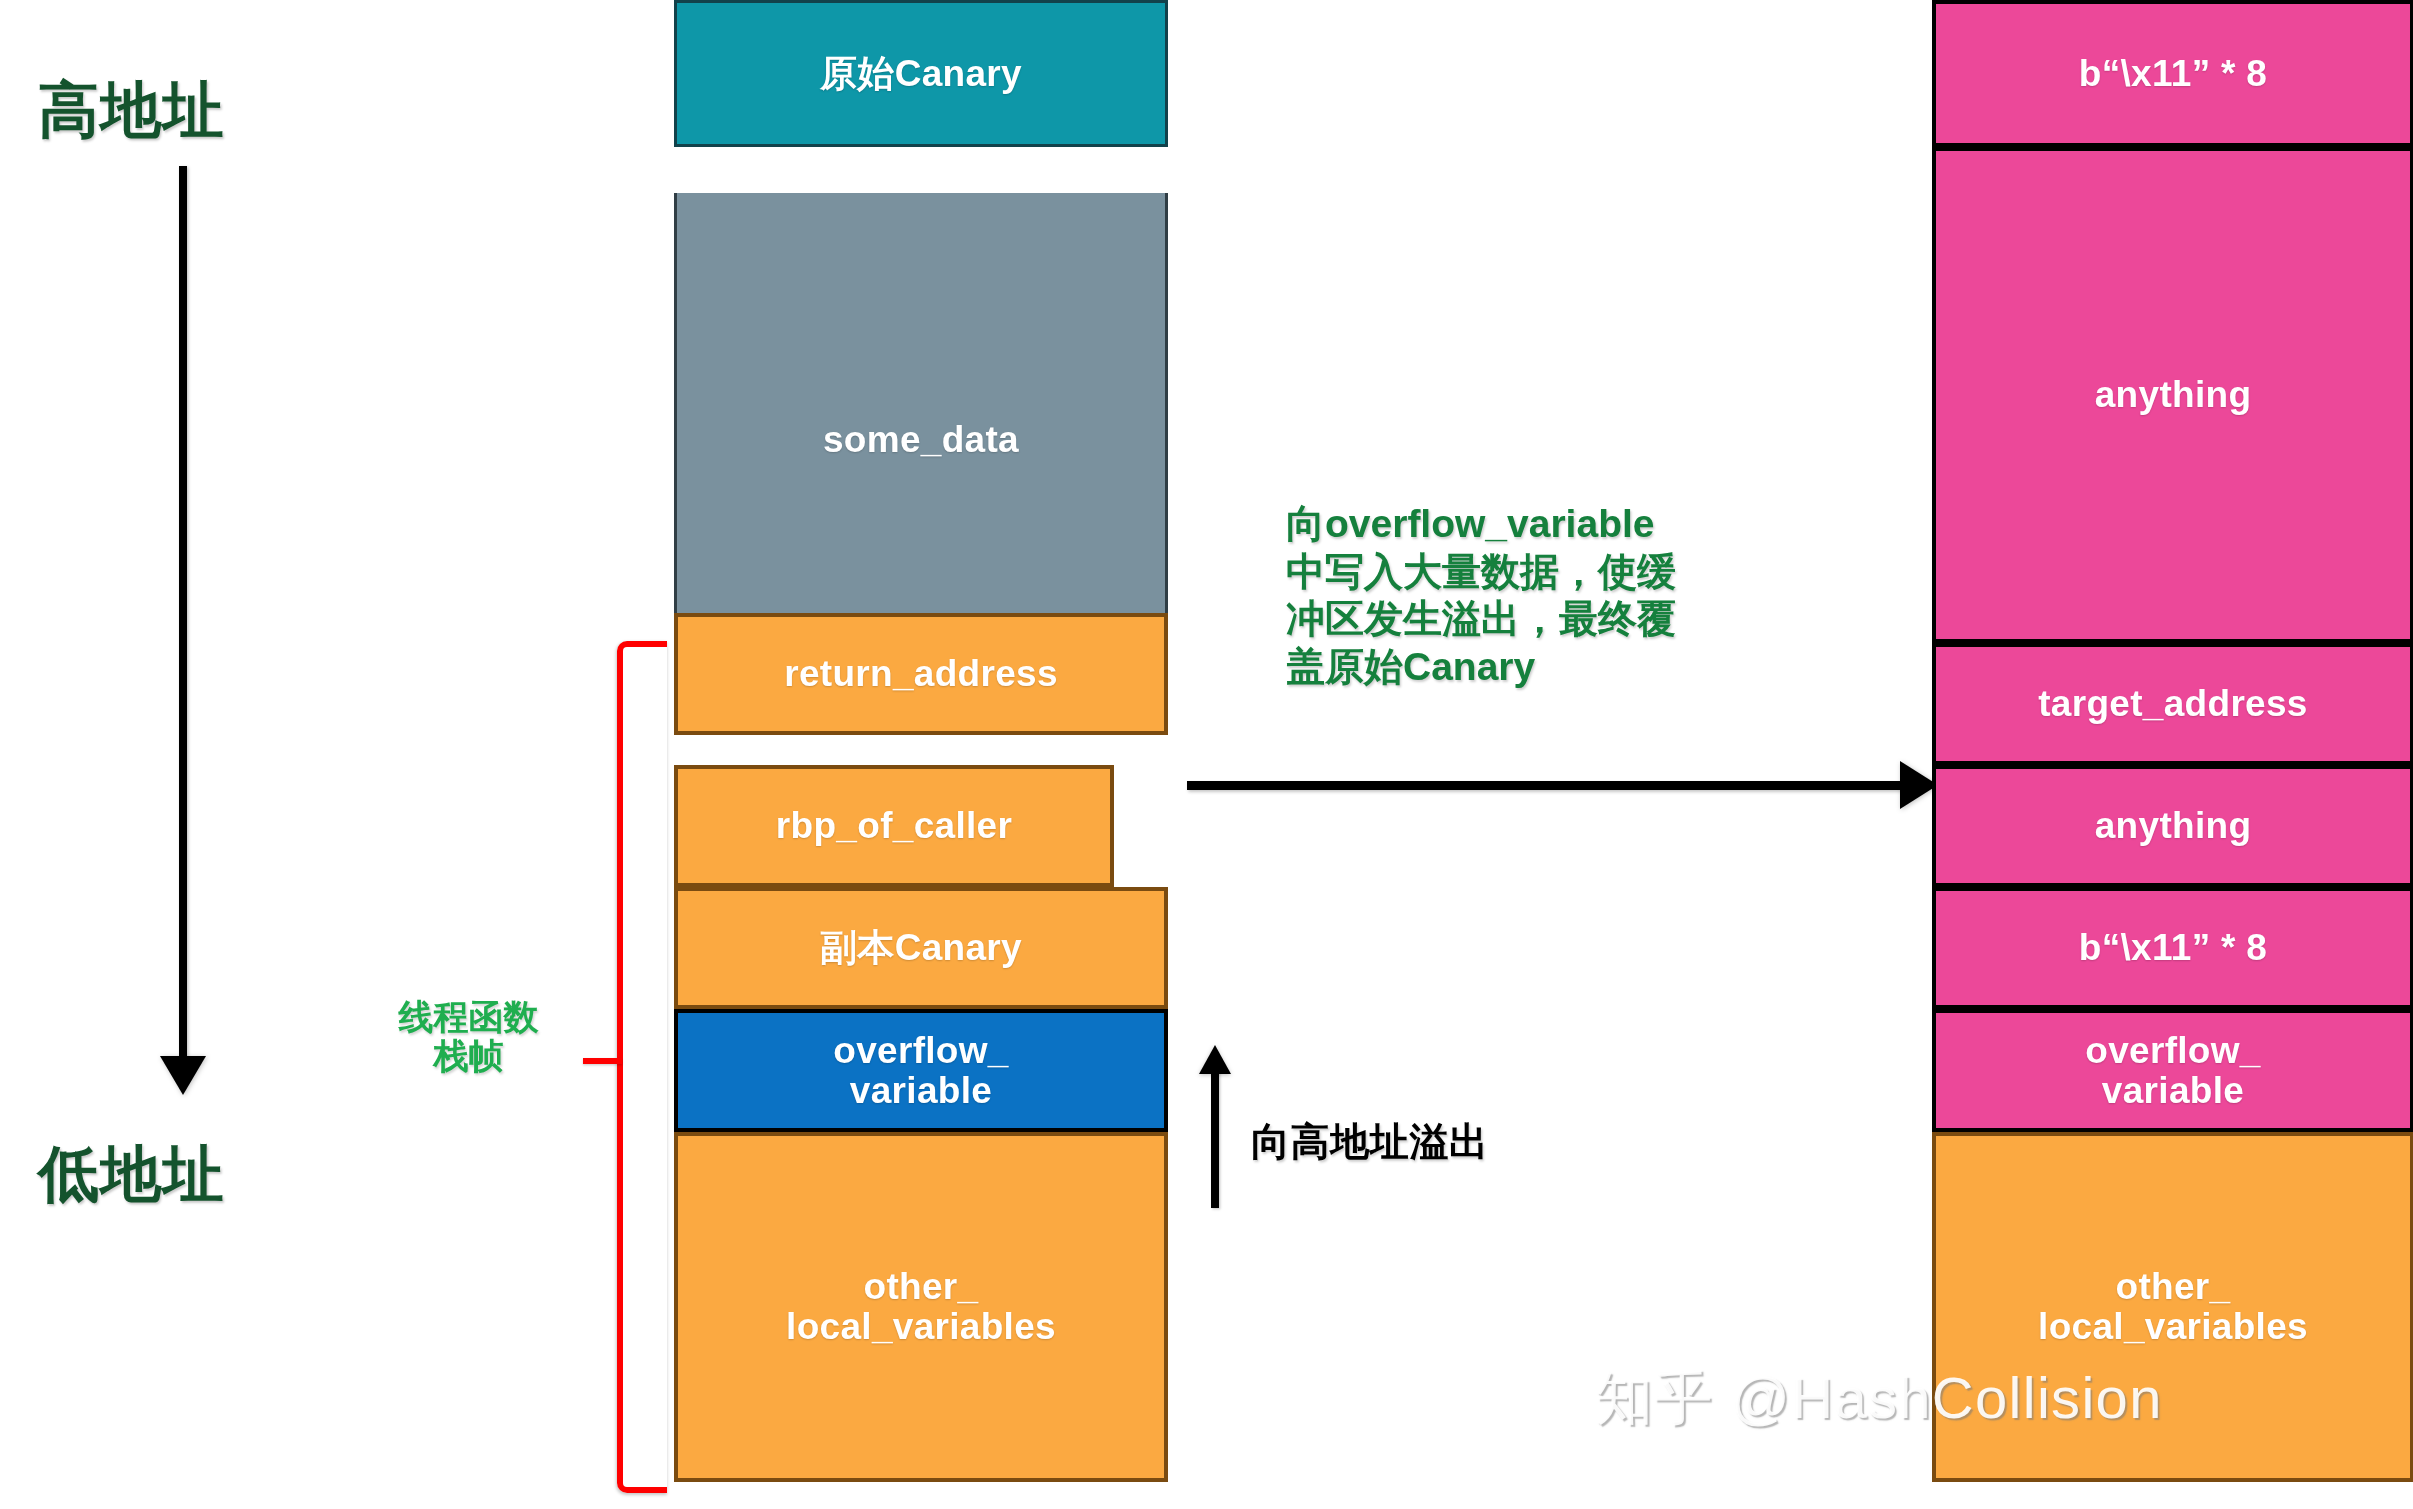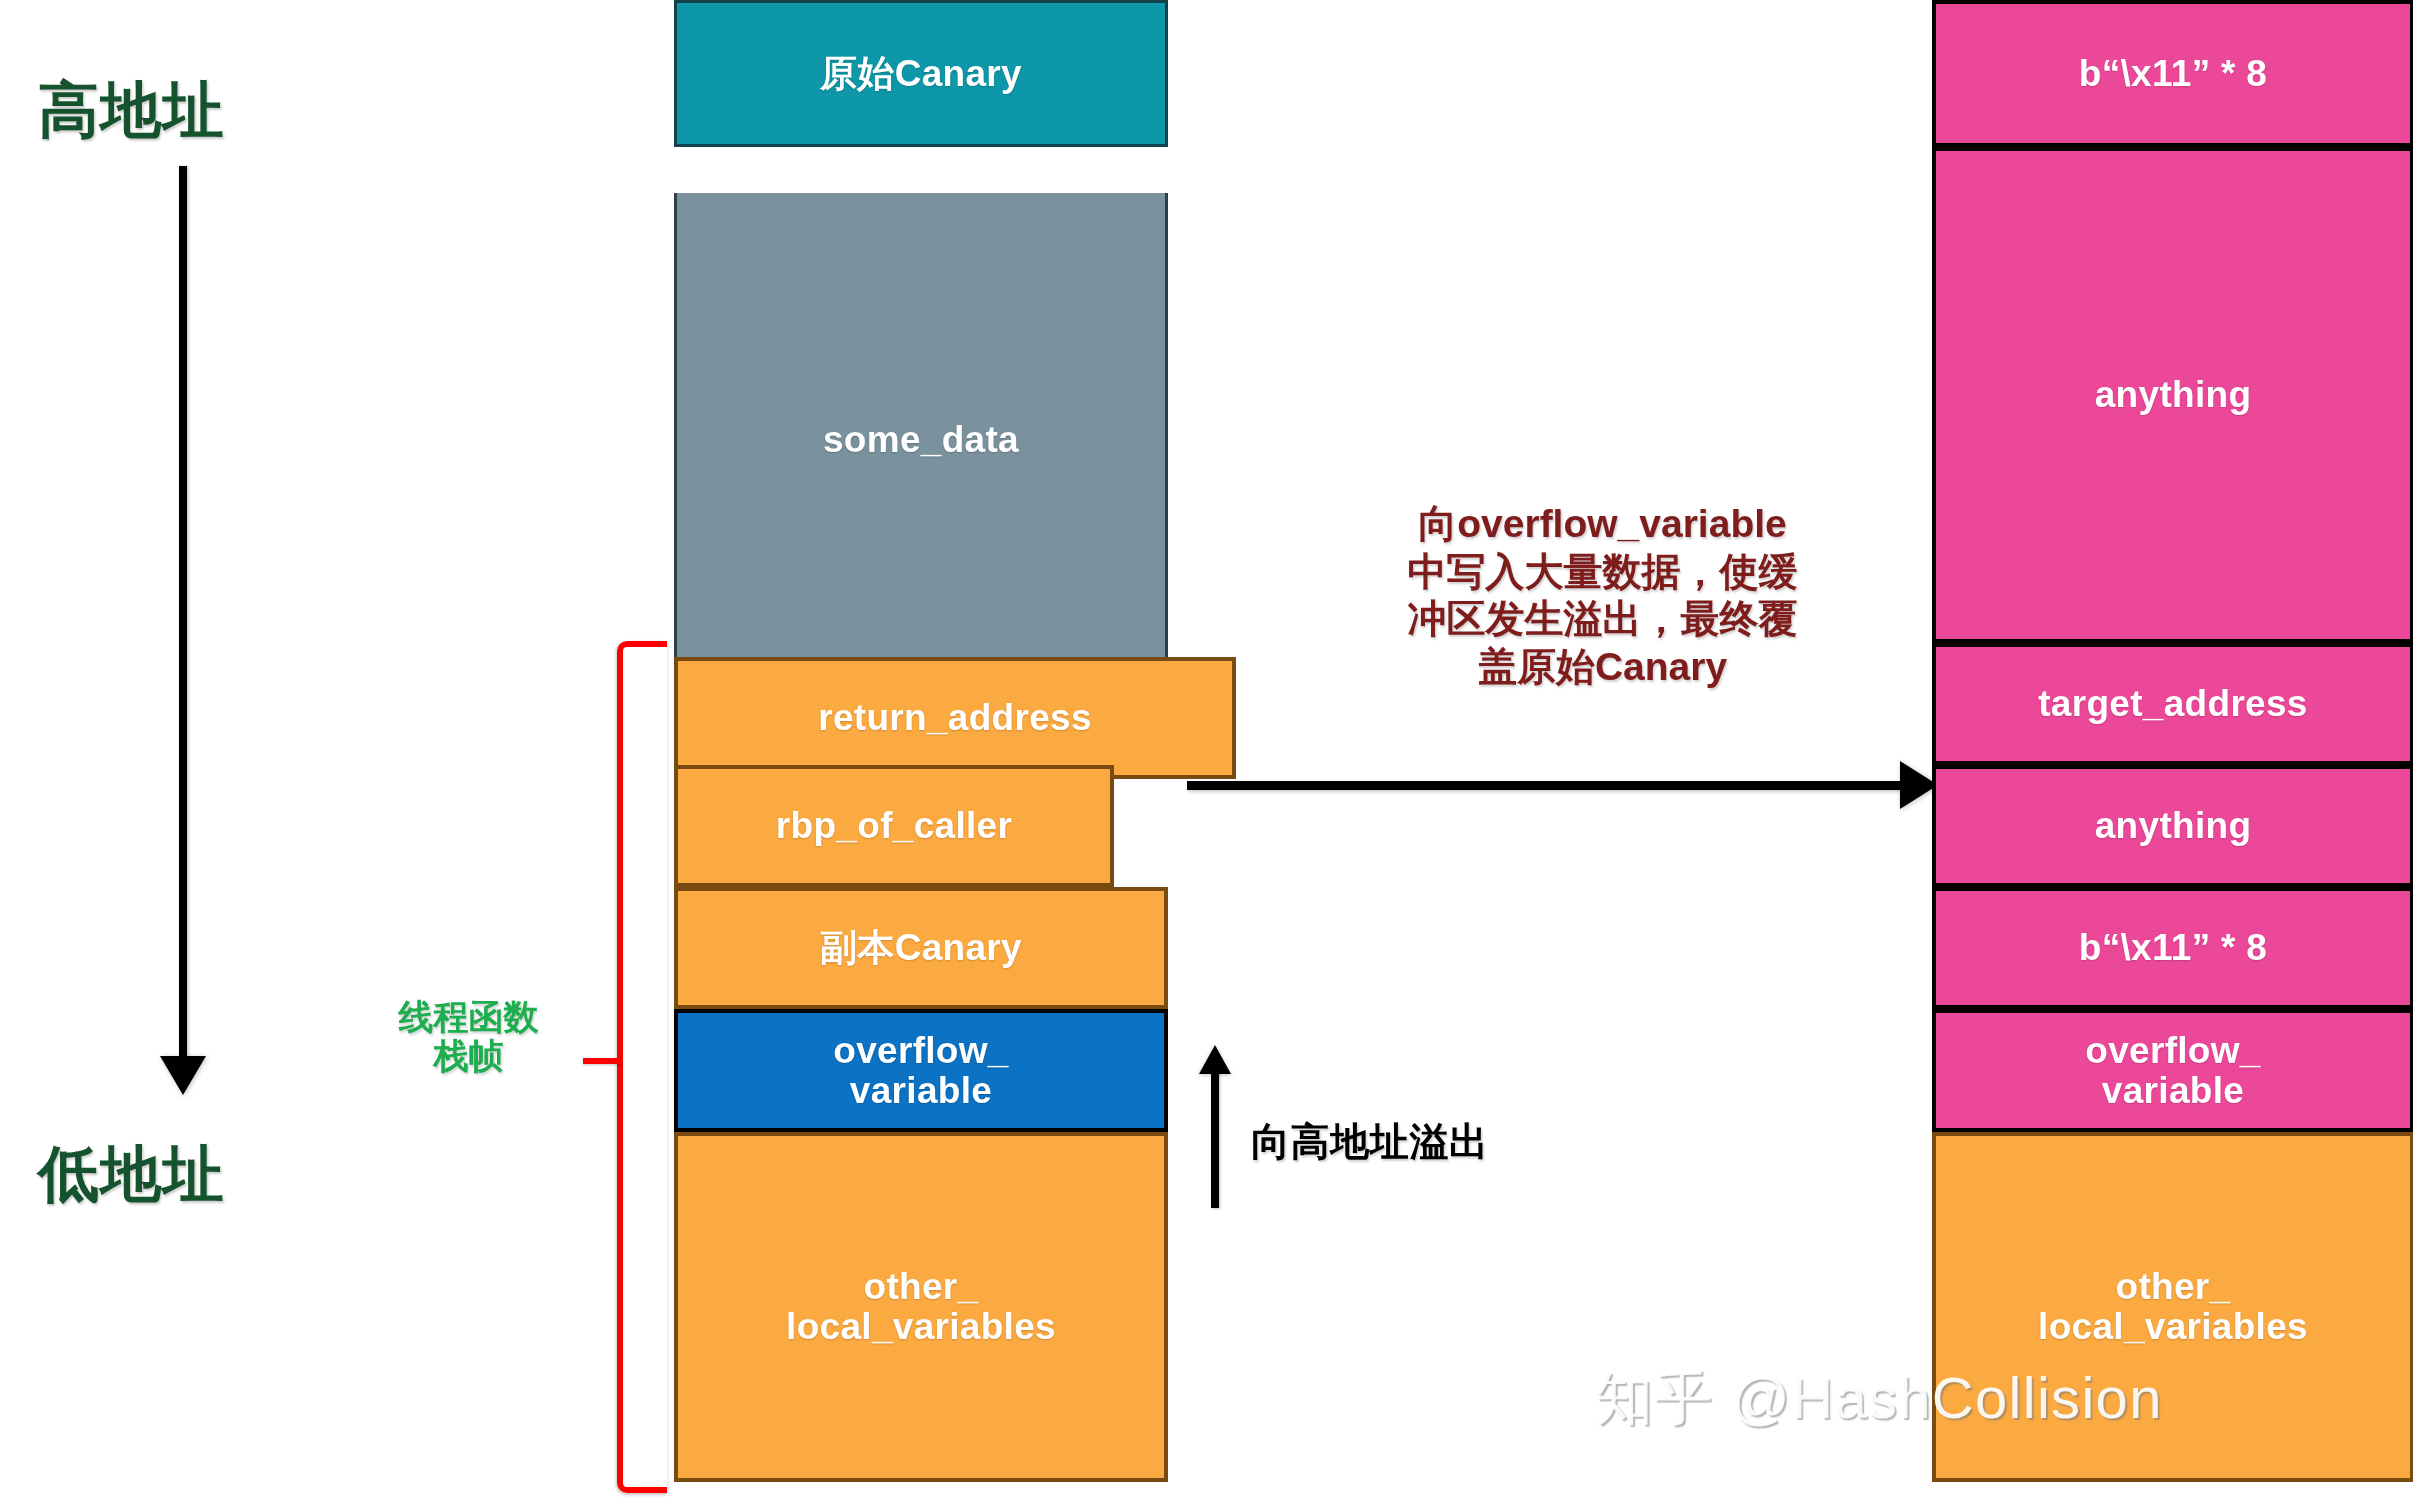--- a/index.html
+++ b/index.html
@@ -81,26 +81,25 @@
   }
   .h-arrow-head{
     position:absolute;width:0;height:0;
     border-top:24px solid transparent;
     border-bottom:24px solid transparent;
     border-left:38px solid #000;
     filter:drop-shadow(1.3px 1.9px 2.5px rgba(0,0,0,.25));
   }
   .center-caption{
     position:absolute;
-    font-size:39px;font-weight:bold;color:#7f1d1d;
+    font-size:39px;font-weight:bold;color:#15803d;
     line-height:1.22;
     white-space:pre-line;
     letter-spacing:0px;
     text-shadow:1.3px 1.9px 2.5px rgba(0,0,0,.2);
-    text-align:center;
   }
 
   
   .up-line{position:absolute;background:#000;width:8.2px;box-shadow:1.3px 1.3px 2.5px rgba(0,0,0,.22);}
   .up-head{
     position:absolute;width:0;height:0;
     border-left:16.5px solid transparent;
     border-right:16.5px solid transparent;
     border-bottom:29px solid #000;
     filter:drop-shadow(0.6px 1.3px 1.9px rgba(0,0,0,.25));
@@ -138,21 +137,21 @@
   <div class="bracket-tick" style="left:583px;top:1058px;width:39px;"></div>
   <div class="frame-label" style="left:342px;top:997px;width:253px;">线程函数
 栈帧</div>
 
   <div class="stack" id="left-stack" style="left:674px;top:0px;width:494px;height:1482px;">
 
     <div class="blk teal" style="left:0;top:0;width:494px;height:147px;font-size:37px;">原始Canary</div>
 
     <div class="blk gray" style="left:0;top:147px;width:494px;height:496px;font-size:37px;margin-top:46px;">some_data</div>
 
-    <div class="blk orange" style="left:0;top:613px;width:562px;height:122px;font-size:37px;margin-top:44px;">return_address</div>
+    <div class="blk orange" style="left:0;top:613px;width:494px;height:122px;font-size:37px;">return_address</div>
 
     <div class="blk orange" style="left:0;top:765px;width:440px;height:122px;font-size:37px;">rbp_of_caller</div>
 
     <div class="blk orange" style="left:0;top:887px;width:494px;height:122px;font-size:37px;">副本Canary</div>
 
     <div class="blk blue" style="left:0;top:1009px;width:494px;height:123px;font-size:37px;">overflow_
 variable</div>
 
     <div class="blk orange" style="left:0;top:1132px;width:494px;height:350px;font-size:37px;">other_
 local_variables</div>

